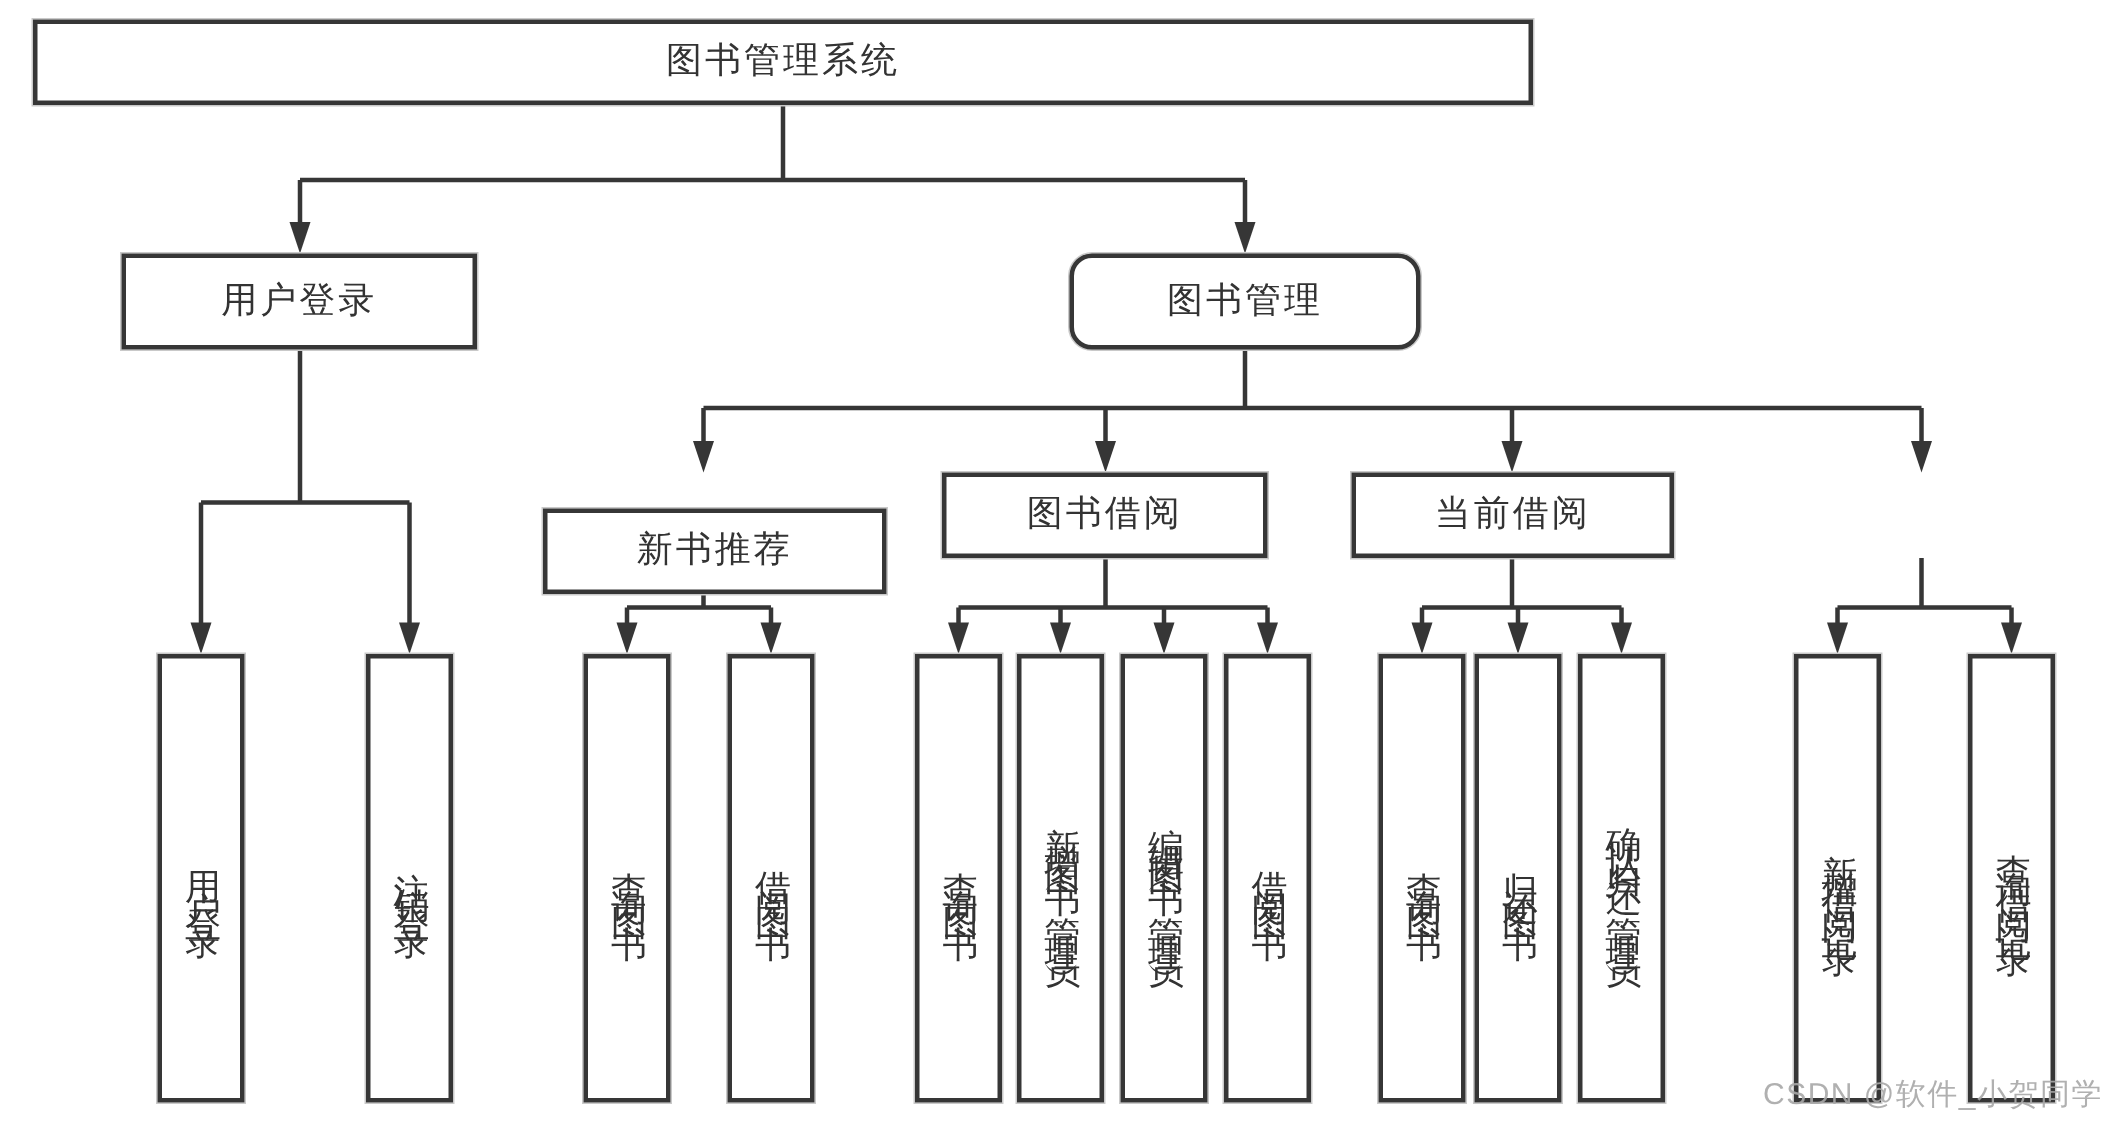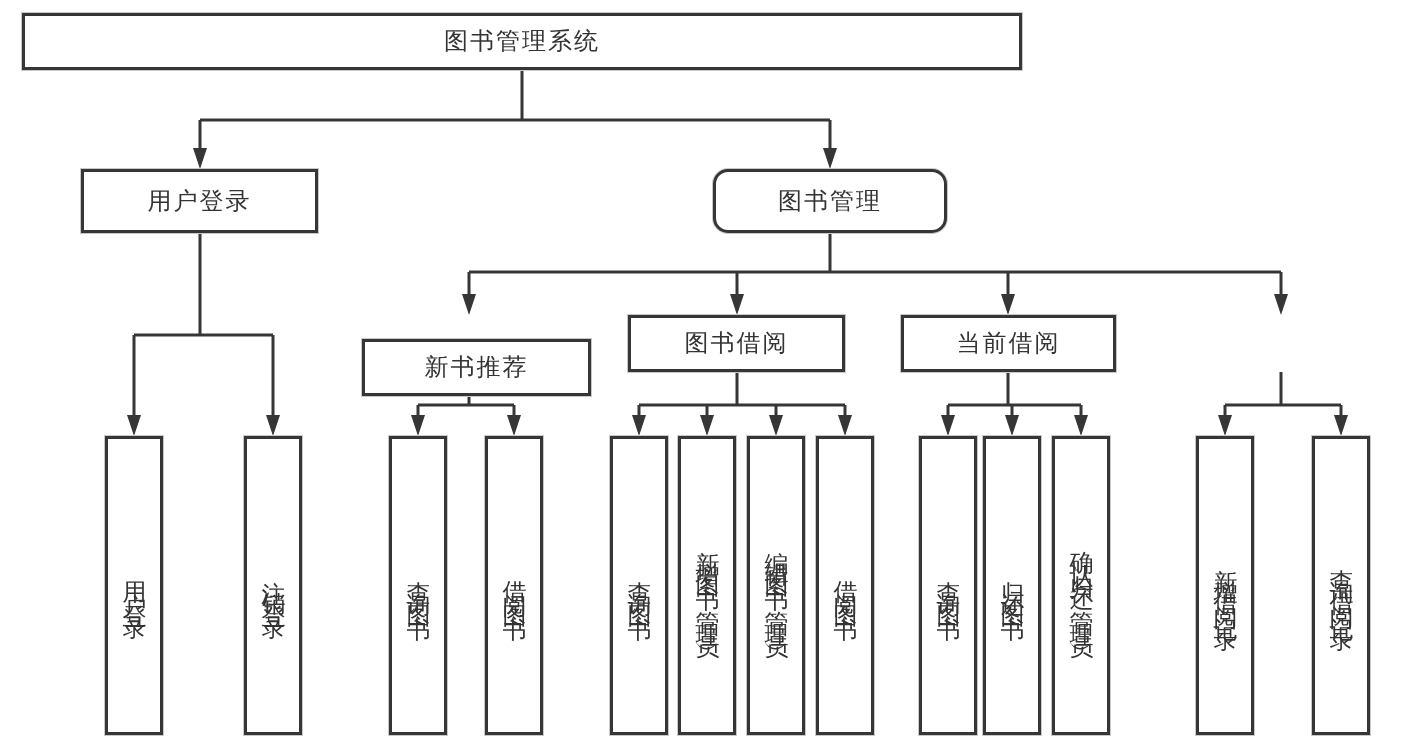--- a/index.html
+++ b/index.html
@@ -140,14 +140,15 @@
   <div class="node leaf f-7">编辑图书（管理员）</div>
   <div class="node leaf f-8">借阅图书</div>
 
   <div class="node leaf f-9">查询图书</div>
   <div class="node leaf f-10">归还图书</div>
   <div class="node leaf f-11">确认归还（管理员）</div>
 
   <div class="node leaf f-12">新增借阅记录</div>
   <div class="node leaf f-13">查询借阅记录</div>
 
+  <div class="watermark">CSDN @软件_小贺同学</div>
 
 </div>
 
 </body></html>

